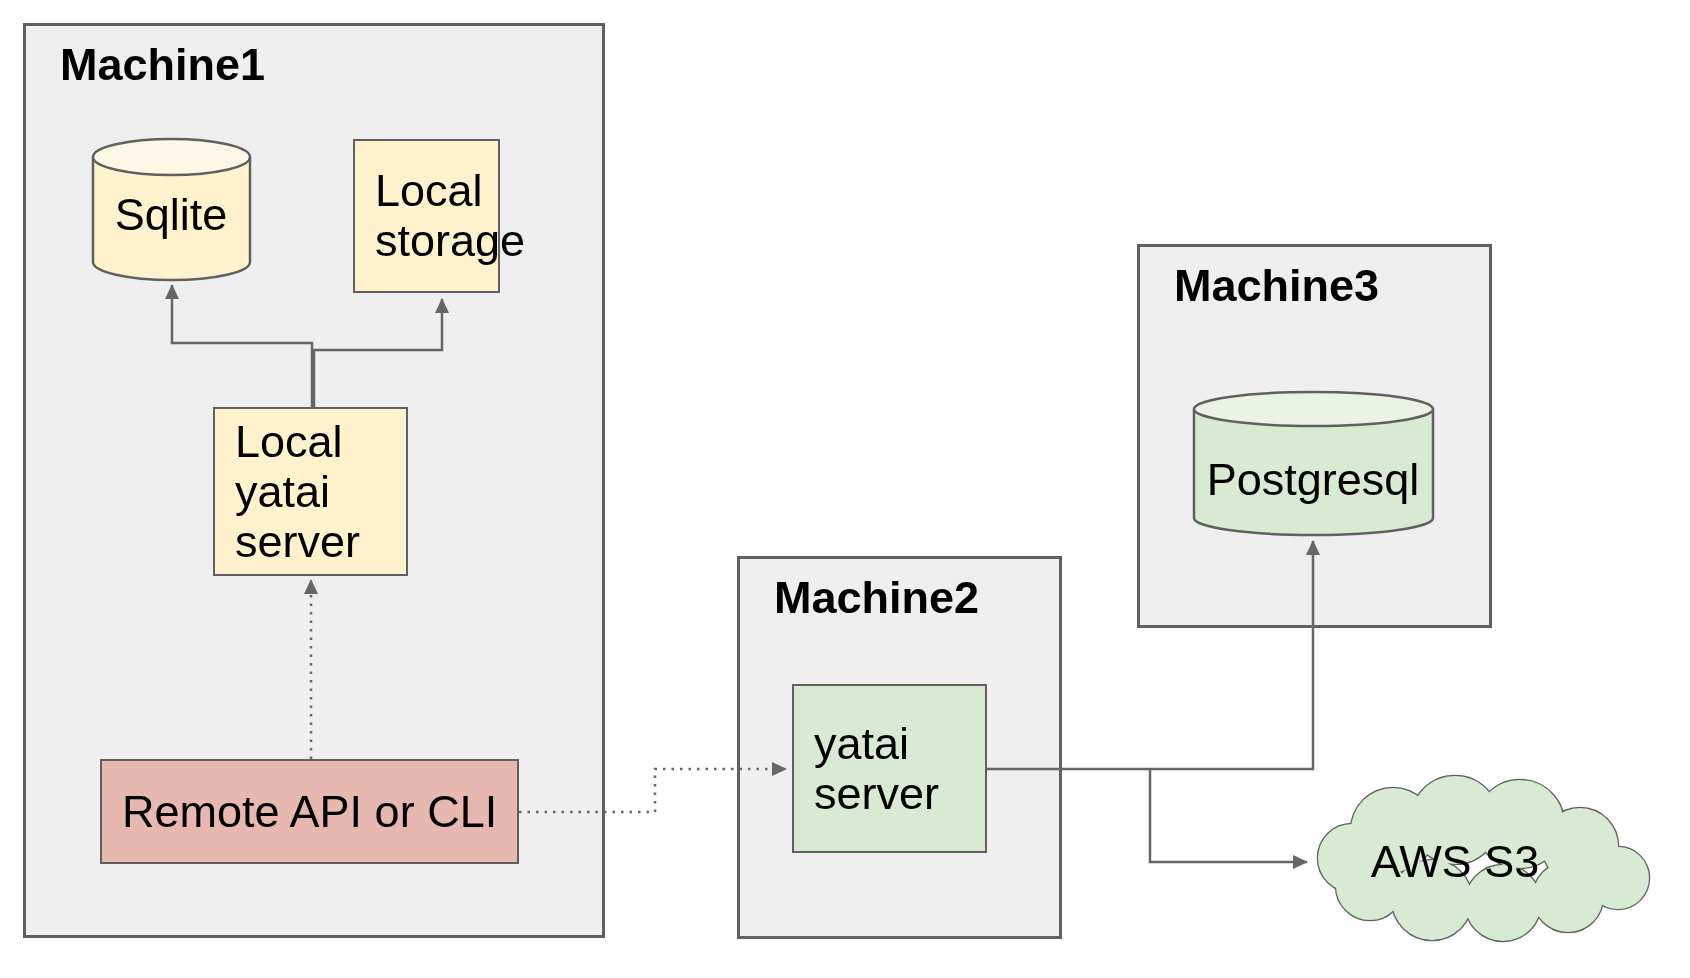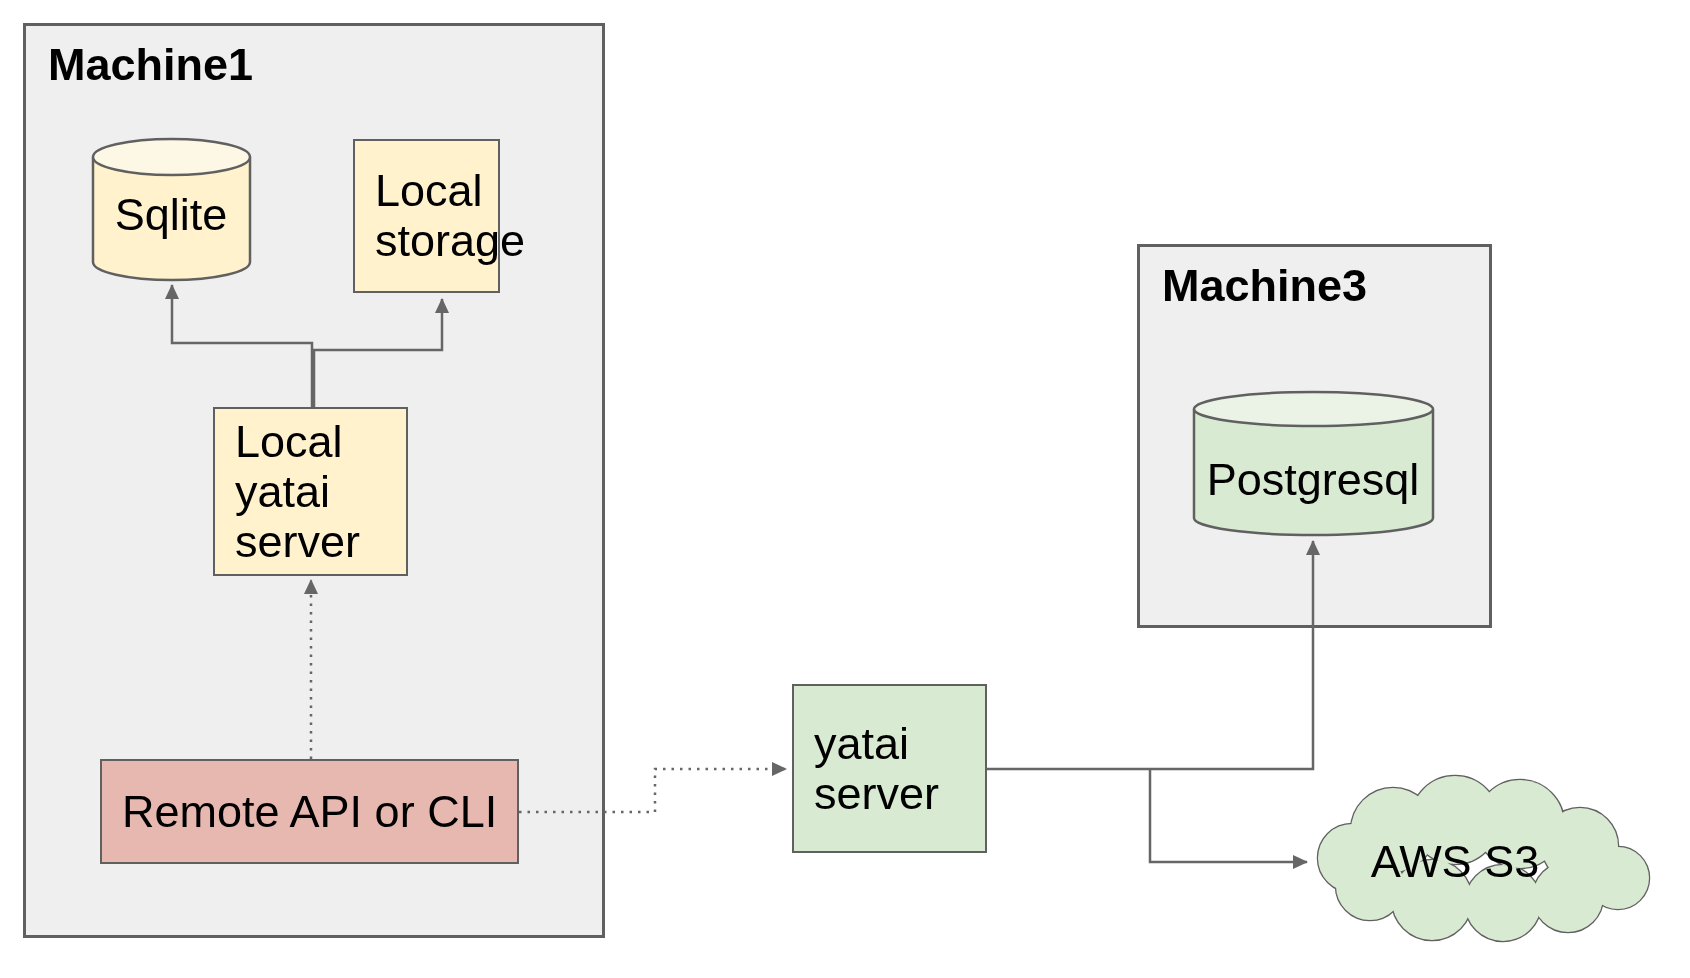--- a/index.html
+++ b/index.html
@@ -25,21 +25,21 @@
   .machine{
     position:absolute;
     background:var(--machine_fill);
     border:3px solid var(--border);
     box-sizing:border-box;
   }
   .machine-label{
     font-weight:bold;
     font-size:45px;
     line-height:50px;
-    padding:14px 0 0 22px;
+    padding:14px 0 0 34px;
     white-space:nowrap;
   }
   .node{
     position:absolute;
     box-sizing:border-box;
     border:2px solid var(--border);
     display:flex;
     flex-direction:column;
     justify-content:center;
     font-size:45px;
@@ -68,20 +68,23 @@
 </style>
 </head>
 <body>
 
 <div class="canvas">
 
   <div class="machine" style="left:23px;top:23px;width:582px;height:915px;">
     <div class="machine-label">Machine1</div>
   </div>
 
+  <div class="machine" style="left:737px;top:556px;width:325px;height:383px;">
+    <div class="machine-label">Machine2</div>
+  </div>
 
   <div class="machine" style="left:1137px;top:244px;width:355px;height:384px;">
     <div class="machine-label">Machine3</div>
   </div>
 
   <div class="node yellow" style="left:353px;top:139px;width:147px;height:154px;">
     <div class="txt">Local</div>
     <div class="txt">storage</div>
   </div>
 

